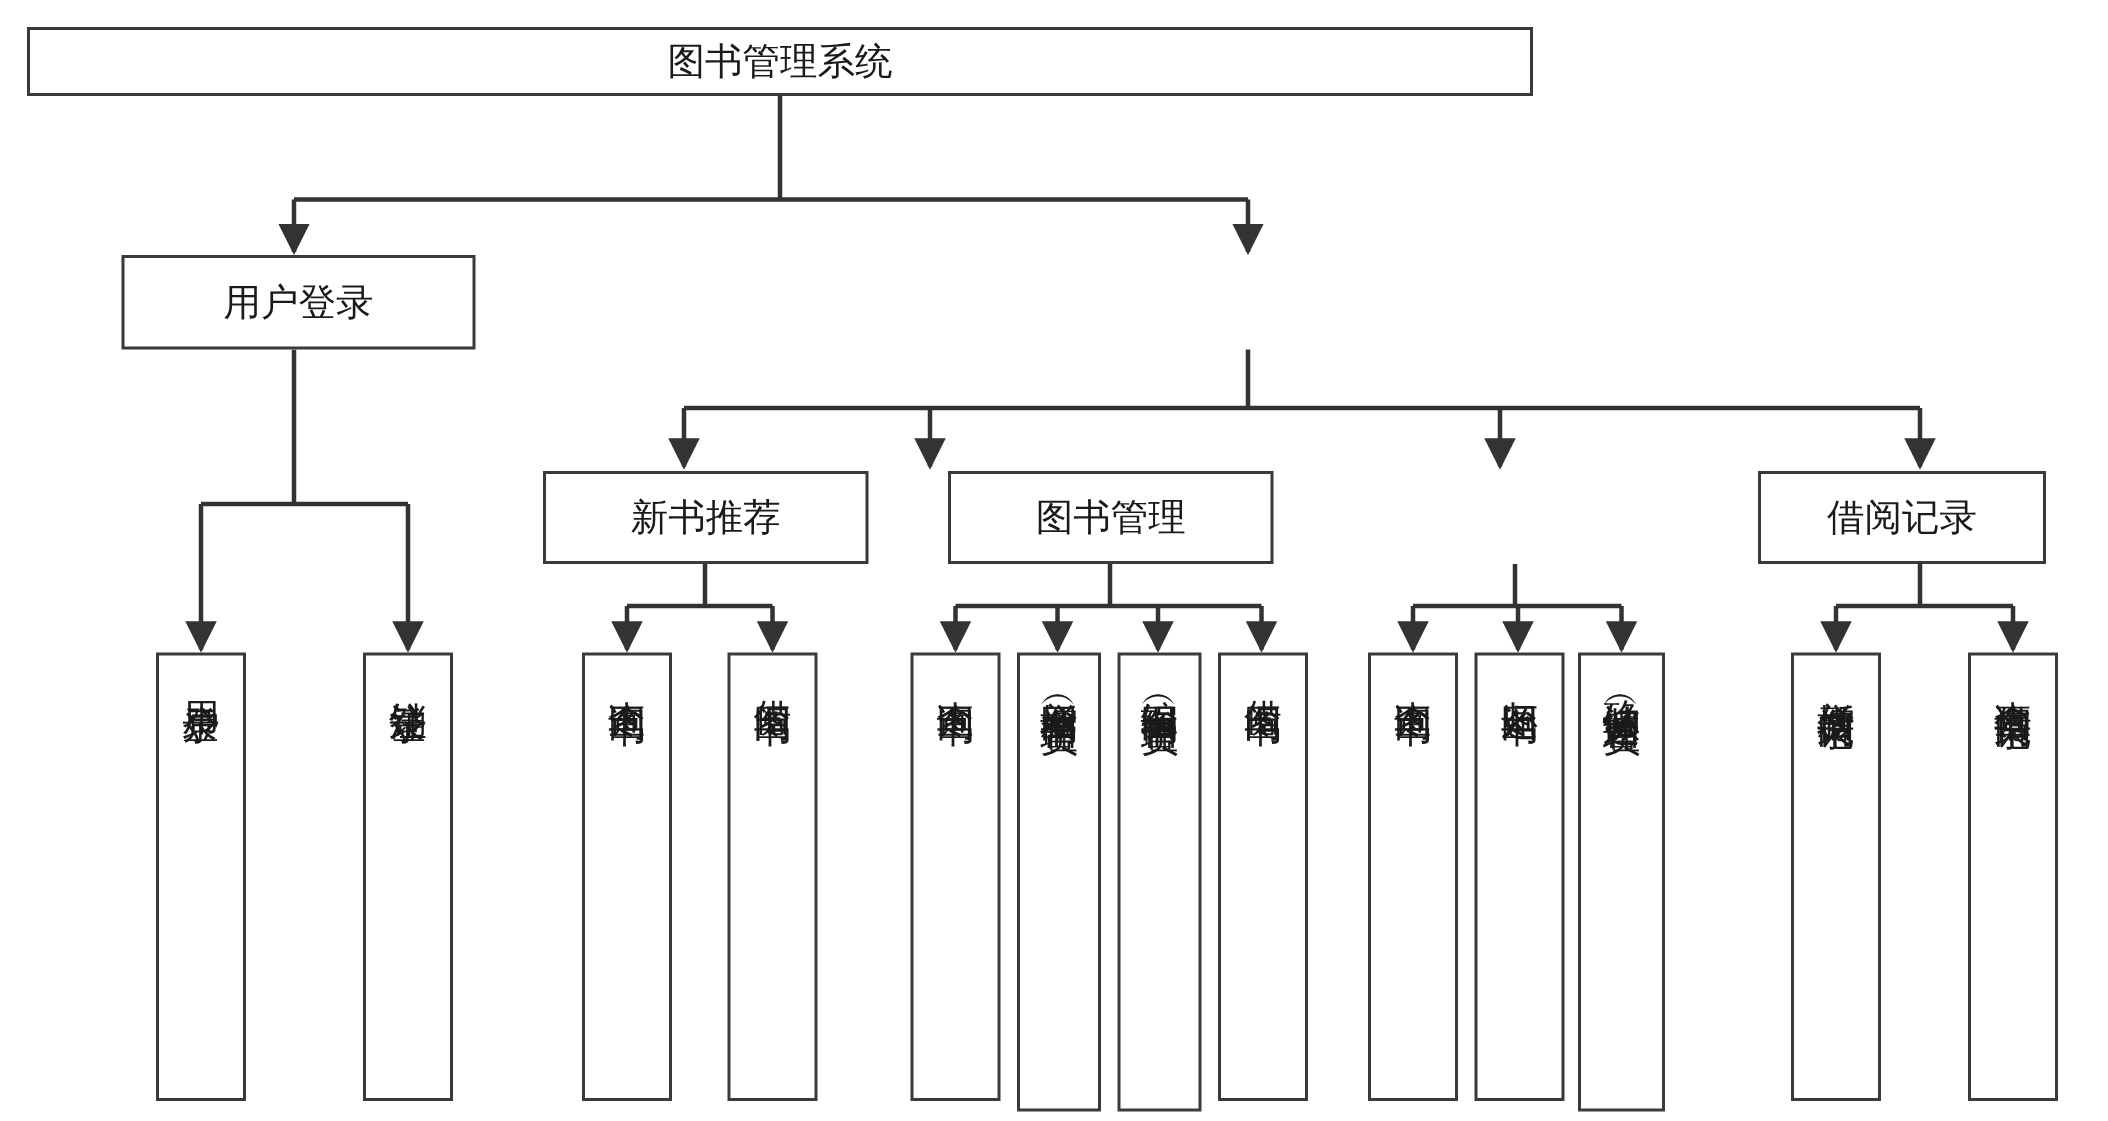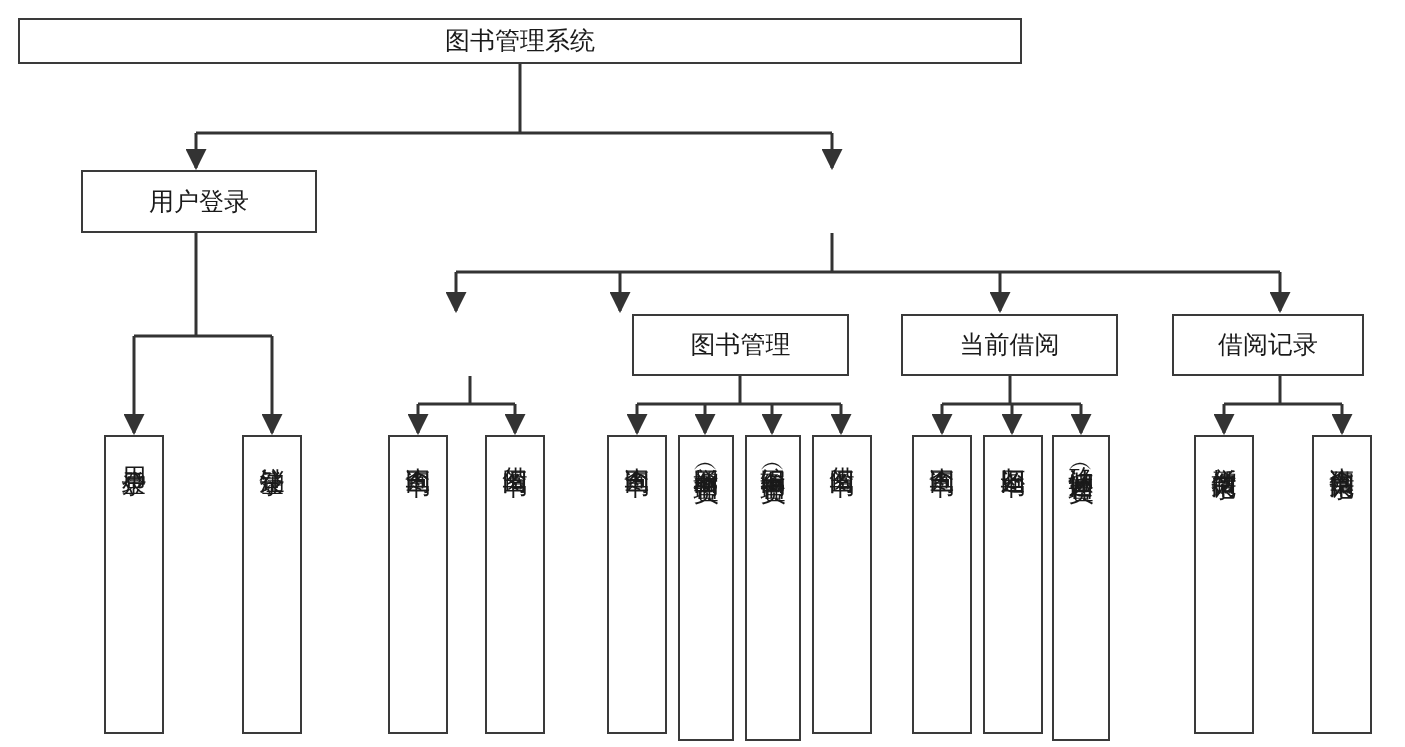--- a/index.html
+++ b/index.html
@@ -122,25 +122,25 @@
   </svg>
 
   <div class="node h-node" style="left:18px; top:18px; width:1004px; height:46px;">
     <span class="label">图书管理系统</span>
   </div>
 
   <div class="node h-node" style="left:81px; top:170px; width:236px; height:63px;">
     <span class="label">用户登录</span>
   </div>
 
+  <div class="node h-node" style="left:362px; top:314px; width:217px; height:62px;">
+    <span class="label">新书推荐</span>
+  </div>
   <div class="node h-node" style="left:632px; top:314px; width:217px; height:62px;">
     <span class="label">图书管理</span>
-  </div>
-  <div class="node h-node" style="left:901px; top:314px; width:217px; height:62px;">
-    <span class="label">当前借阅</span>
   </div>
   <div class="node h-node" style="left:1172px; top:314px; width:192px; height:62px;">
     <span class="label">借阅记录</span>
   </div>
 
   <div class="node v-node" style="left:104px; top:435px; width:60px; height:299px;">
     <span class="label">用户登录</span>
   </div>
   <div class="node v-node" style="left:242px; top:435px; width:60px; height:299px;">
     <span class="label">注销登录</span>

